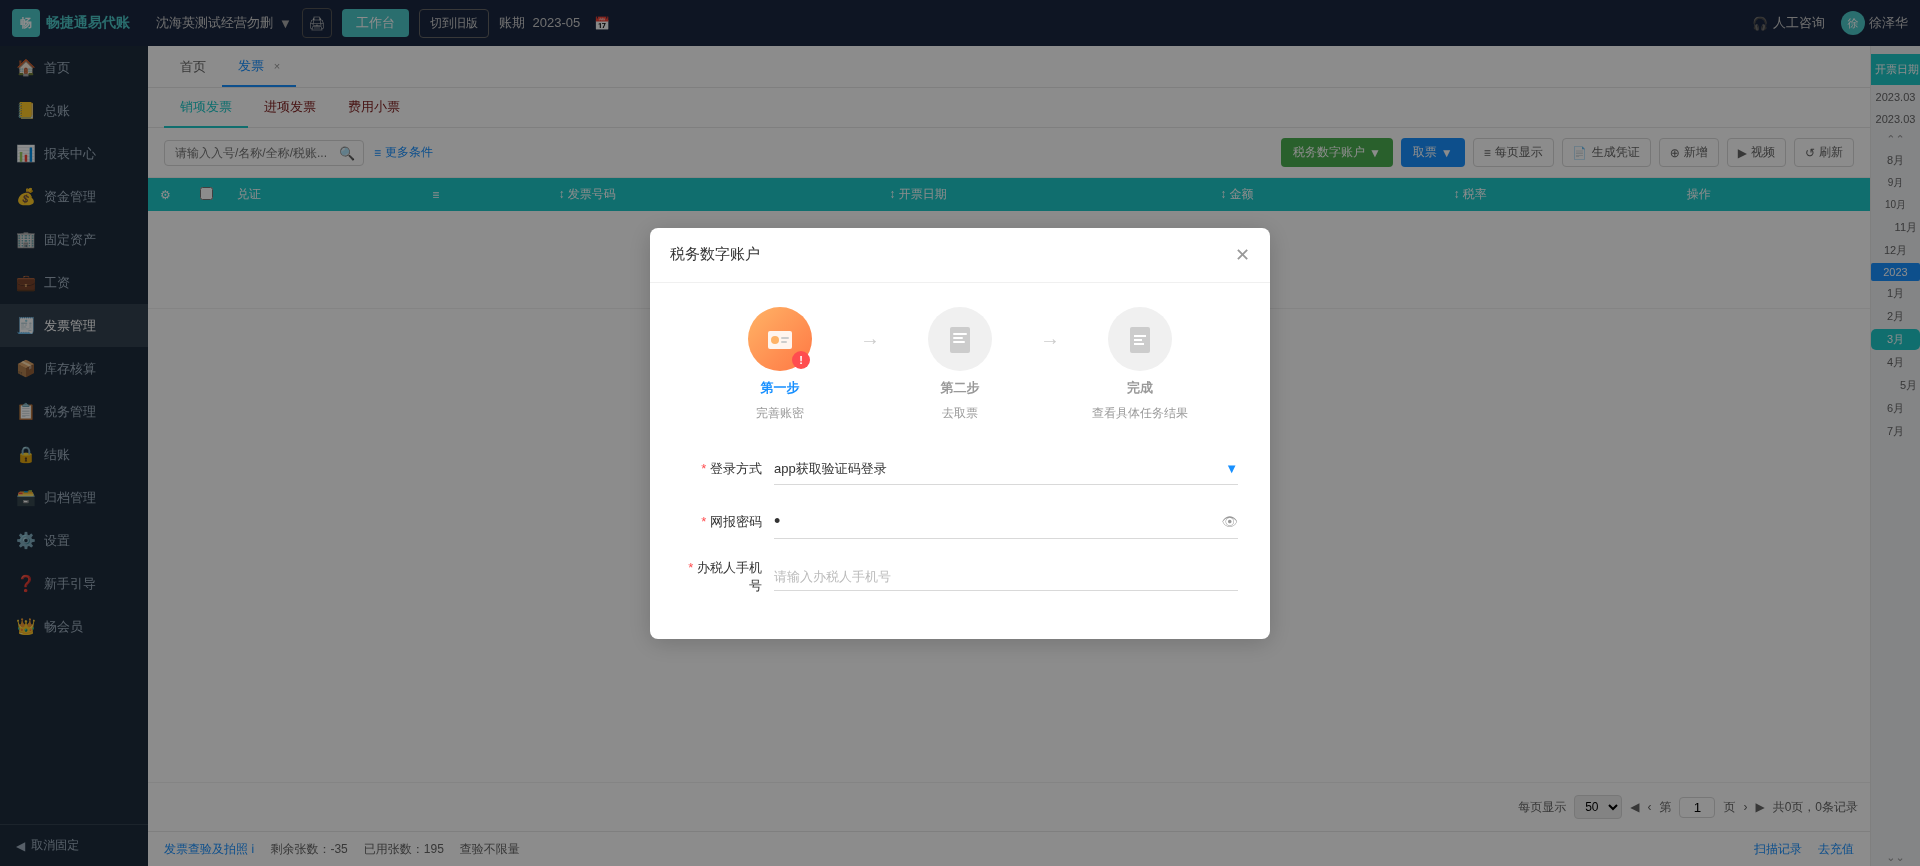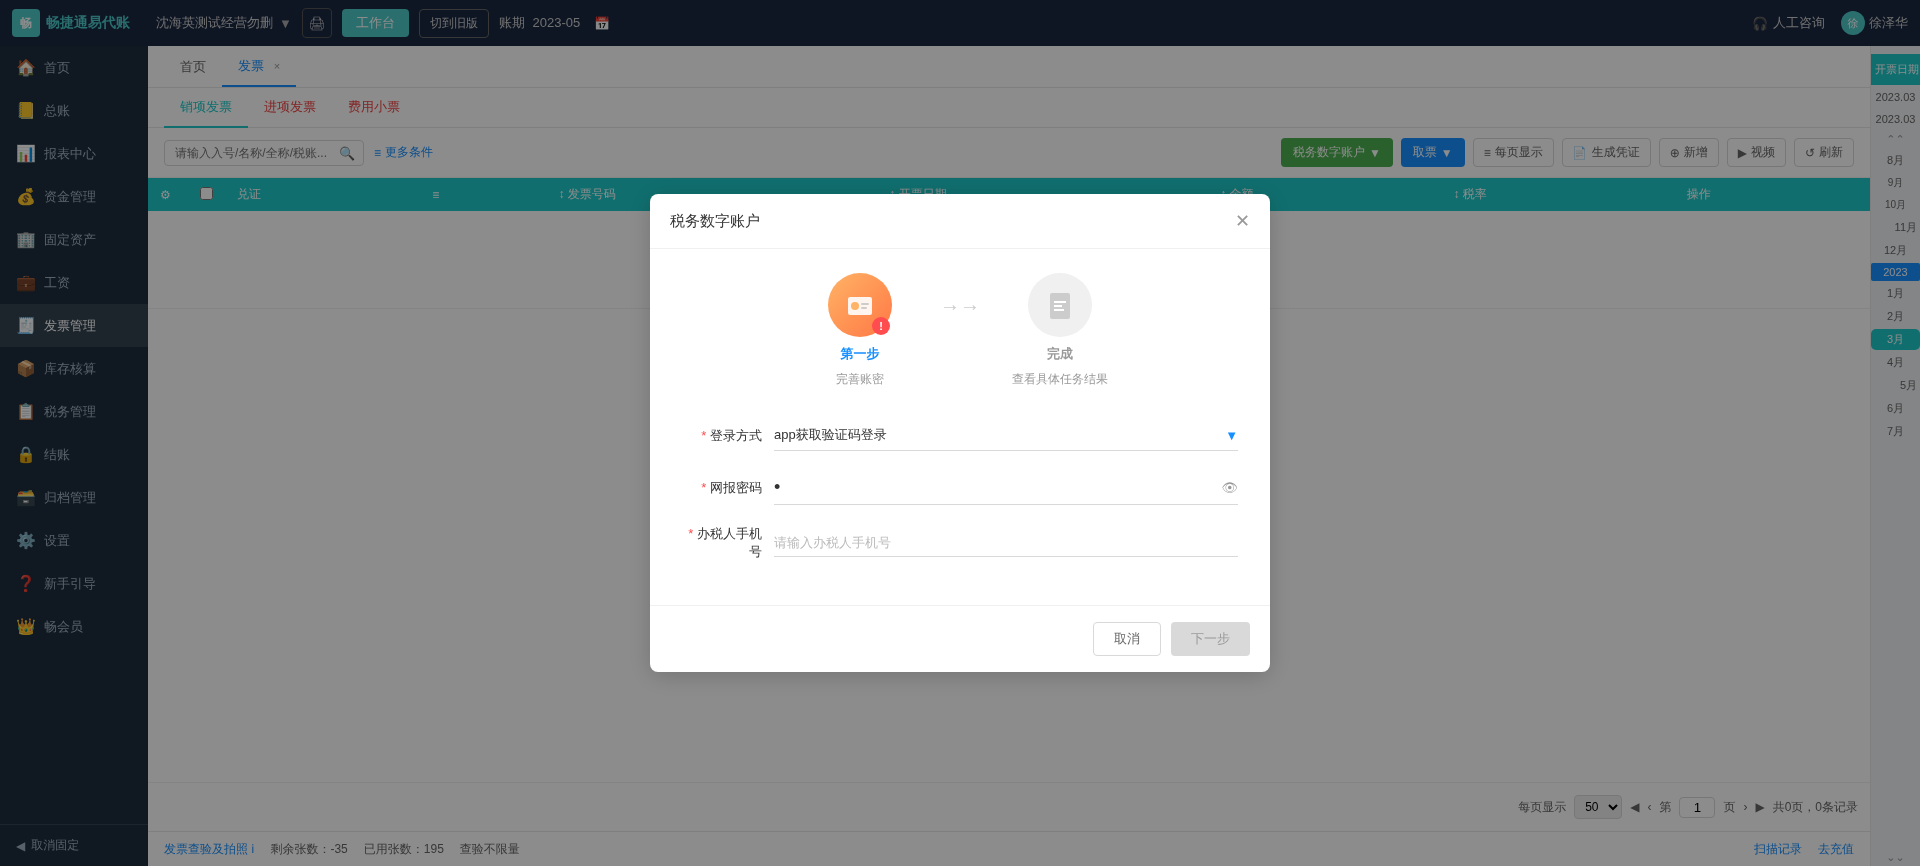--- a/index.html
+++ b/index.html
@@ -92,21 +92,21 @@
     .form-input::placeholder { color: #bbb; }
     .password-field { flex: 1; border: none; border-bottom: 1px solid #d9d9d9; padding: 6px 0; font-size: 13px; display: flex; align-items: center; justify-content: space-between; }
     .eye-icon { color: #999; cursor: pointer; }
 
     
     .btn-cancel { background: white; border: 1px solid #d9d9d9; color: #666; border-radius: 4px; padding: 7px 20px; cursor: pointer; font-size: 13px; }
     .btn-next { background: #d9d9d9; color: #999; border: none; border-radius: 4px; padding: 7px 20px; cursor: pointer; font-size: 13px; }
 
     
     .inv-sub-tabs { display: flex; border-bottom: 1px solid #e8e8e8; padding: 0 16px; background: white; }
-    .inv-sub-tab { padding: 10px 16px; cursor: pointer; color: #ef4444; font-size: 13px; border-bottom: 2px solid transparent; margin-bottom: -1px; }
+    .inv-sub-tab { padding: 10px 16px; cursor: pointer; color: #7f1d1d; font-size: 13px; border-bottom: 2px solid transparent; margin-bottom: -1px; }
     .inv-sub-tab.active { color: #1ec9c9; border-bottom: 2px solid #1ec9c9; font-weight: 500; }
 
     .toolbar-wrap { padding: 10px 16px; background: white; display: flex; align-items: center; justify-content: space-between; border-bottom: 1px solid #f0f0f0; }
 
     
     .table-scroll { overflow-x: auto; }
     .table-scroll::-webkit-scrollbar { height: 6px; }
     .table-scroll::-webkit-scrollbar-thumb { background: #ccc; border-radius: 3px; }
   </style>
 </head>
@@ -361,20 +361,32 @@
               <rect x="17" y="18" width="6" height="2" rx="1" fill="#ccc"></rect>
             </svg>
             <div class="badge">!</div>
           </div>
           <div class="step-title">第一步</div>
           <div class="step-desc">完善账密</div>
         </div>
 
         <div class="step-arrow">→</div>
 
+        <div class="step">
+          <div class="step-icon-wrap step-icon-inactive" style="background:#f0f0f0;">
+            <svg width="32" height="32" viewBox="0 0 32 32">
+              <rect x="6" y="4" width="20" height="26" rx="2" fill="#ccc"></rect>
+              <rect x="9" y="10" width="14" height="2" rx="1" fill="white"></rect>
+              <rect x="9" y="14" width="10" height="2" rx="1" fill="white"></rect>
+              <rect x="9" y="18" width="12" height="2" rx="1" fill="white"></rect>
+            </svg>
+          </div>
+          <div class="step-title step-title-inactive">第二步</div>
+          <div class="step-desc">去取票</div>
+        </div>
 
         <div class="step-arrow">→</div>
 
         <div class="step">
           <div class="step-icon-wrap step-icon-inactive" style="background:#f0f0f0;">
             <svg width="32" height="32" viewBox="0 0 32 32">
               <rect x="6" y="4" width="20" height="26" rx="2" fill="#ccc"></rect>
               <line x1="10" y1="13" x2="22" y2="13" stroke="white" stroke-width="2"></line>
               <line x1="10" y1="17" x2="18" y2="17" stroke="white" stroke-width="2"></line>
               <line x1="10" y1="21" x2="20" y2="21" stroke="white" stroke-width="2"></line>
@@ -408,18 +420,14 @@
       </div>
 
       <div class="form-item">
         <div class="form-label">
           <span style="color:#ff4d4f;">*</span>
           <span>办税人手机号</span>
         </div>
         <input class="form-input" type="text" placeholder="请输入办税人手机号" style="">
       </div>
     </div>
-    <div class="modal-footer">
-      <button class="btn-cancel">取消</button>
-      <button class="btn-next">下一步</button>
-    </div>
   </div>
 </div>
 
 </body></html>

